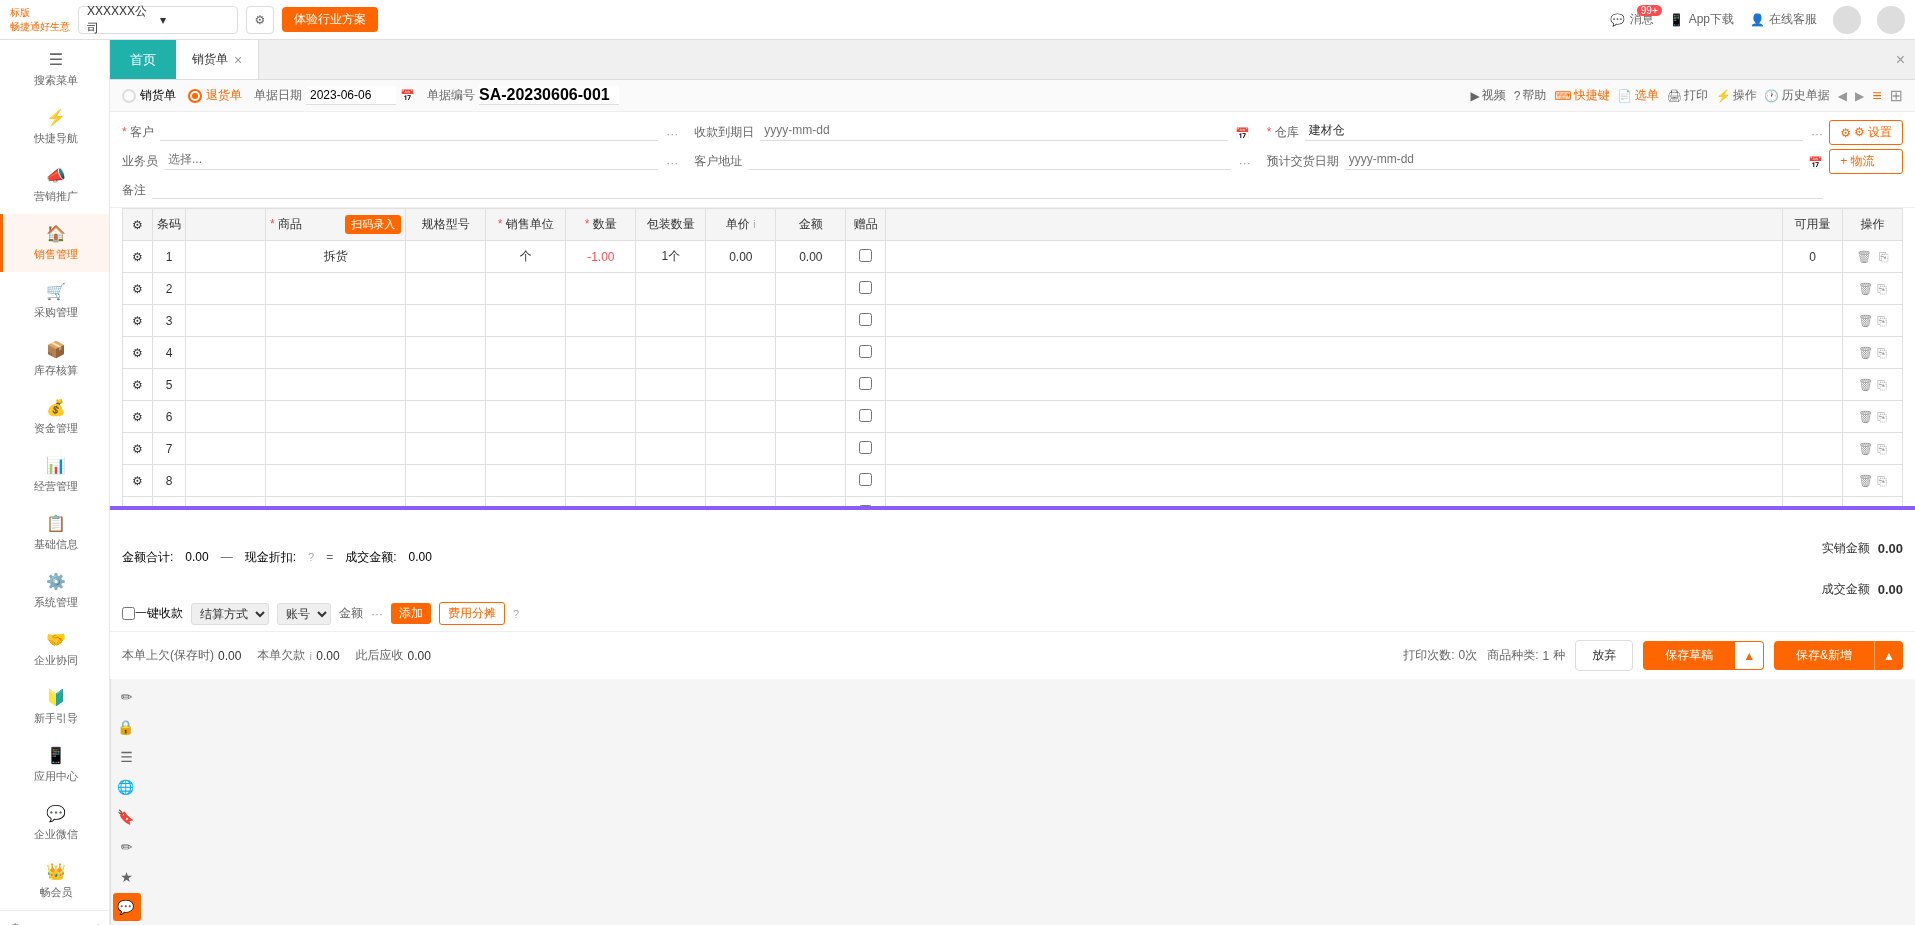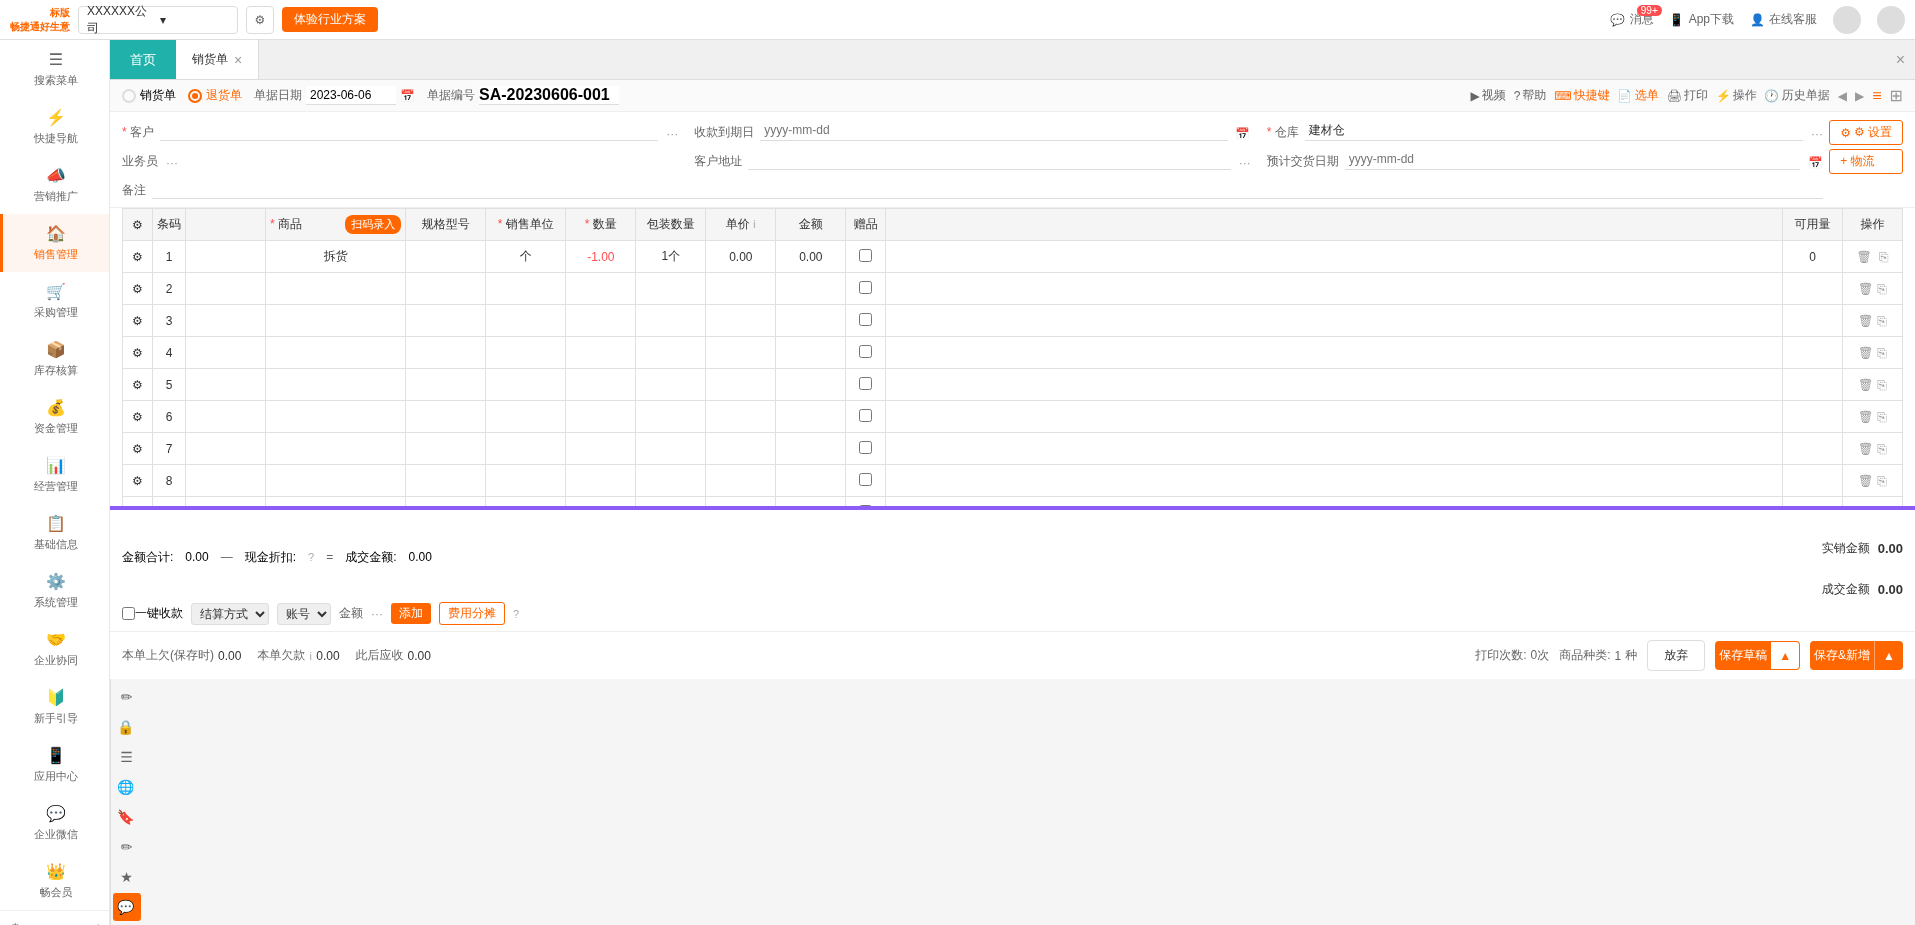--- a/index.html
+++ b/index.html
@@ -1,20 +1,20 @@
 <!DOCTYPE html>
 <html><head>
   <meta charset="utf-8">
   <style>
     * { box-sizing: border-box; margin: 0; padding: 0; font-family: 'Microsoft YaHei', Arial, sans-serif; font-size: 12px; }
     body { background: #f5f5f5; display: flex; flex-direction: column; height: 925px; overflow: hidden; }
 
     
     .top-bar { height: 40px; background: #fff; display: flex; align-items: center; padding: 0 10px; border-bottom: 1px solid #e0e0e0; gap: 8px; flex-shrink: 0; }
-    .top-bar-logo { color: #ff6600; font-weight: bold; font-size: 13px; white-space: nowrap; text-align: right; }
+    .top-bar-logo { color: #ff6600; font-weight: normal; font-size: 13px; white-space: nowrap; }
     .top-bar-logo span { font-size: 10px; color: #ff6600; display: block; }
     .company-select { display: flex; align-items: center; border: 1px solid #ddd; border-radius: 4px; padding: 2px 8px; height: 28px; min-width: 160px; cursor: pointer; gap: 4px; }
     .company-select span { flex: 1; color: #333; }
     .gear-btn { width: 28px; height: 28px; border: 1px solid #ddd; border-radius: 4px; display: flex; align-items: center; justify-content: center; cursor: pointer; color: #666; }
     .trial-btn { background: #ff6600; color: #fff; border: none; border-radius: 4px; padding: 4px 12px; cursor: pointer; font-size: 12px; }
     .top-bar-right { margin-left: auto; display: flex; align-items: center; gap: 16px; color: #666; }
     .top-bar-right .badge-item { display: flex; align-items: center; gap: 4px; cursor: pointer; position: relative; }
     .badge { background: #ff4d4f; color: #fff; border-radius: 8px; font-size: 10px; padding: 0 4px; position: absolute; top: -6px; right: -8px; }
     .avatar { width: 28px; height: 28px; background: #ddd; border-radius: 50%; }
 
@@ -60,42 +60,42 @@
     .field-label.required::before { content: '* '; color: #ff4d4f; }
     .field-input { flex: 1; border: none; border-bottom: 1px solid #ddd; padding: 3px 4px; font-size: 12px; outline: none; color: #333; min-width: 0; }
     .field-dots { color: #999; cursor: pointer; margin-left: 2px; }
     .field-cal { color: #ff6600; cursor: pointer; margin-left: 2px; }
 
     
     .table-section { flex: 1; overflow: auto; padding: 0 12px; }
     .data-table { width: 100%; border-collapse: collapse; }
     .data-table th { background: #f5f5f5; border: 1px solid #e0e0e0; padding: 6px 4px; text-align: center; white-space: nowrap; color: #333; font-weight: normal; position: sticky; top: 0; z-index: 1; }
     .data-table td { border: 1px solid #e0e0e0; padding: 4px; text-align: center; color: #333; height: 32px; }
-    .scan-btn { background: #ff6600; color: #fff; border: none; border-radius: 8px; padding: 2px 6px; font-size: 11px; cursor: pointer; margin-left: 40px; }
+    .scan-btn { background: #ff6600; color: #fff; border: none; border-radius: 3px; padding: 2px 6px; font-size: 11px; cursor: pointer; margin-left: 40px; }
 
     
     .bottom-summary { padding: 6px 12px; border-top: 4px solid #8b5cf6; flex-shrink: 0; background: #fff; }
     .summary-row { display: flex; align-items: center; gap: 12px; }
     .dash { color: #666; }
     .equal { color: #666; }
     .payment-row { display: flex; align-items: center; gap: 8px; margin-top: 4px; }
     .checkbox-item { display: flex; align-items: center; }
     .add-btn { background: #ff6600; color: #fff; border: none; border-radius: 3px; padding: 2px 8px; cursor: pointer; font-size: 12px; }
     .fee-btn { border: 1px solid #ff6600; color: #ff6600; background: #fff; border-radius: 3px; padding: 2px 8px; cursor: pointer; font-size: 12px; }
     .select-dropdown { border: 1px solid #ddd; border-radius: 3px; padding: 2px 4px; font-size: 12px; color: #333; }
 
     
     .footer-bar { height: 48px; background: #fff; border-top: 1px solid #eee; display: flex; align-items: center; padding: 0 12px; gap: 16px; flex-shrink: 0; }
     .footer-info { display: flex; align-items: center; gap: 4px; color: #666; font-size: 12px; }
     .footer-right { margin-left: auto; display: flex; align-items: center; gap: 10px; }
     .footer-stat { color: #333; }
     .footer-btn { border: 1px solid #ddd; background: #fff; border-radius: 4px; padding: 6px 16px; cursor: pointer; font-size: 12px; color: #333; }
     .footer-btn.primary { background: #fff; border: 1px solid #ff6600; color: #ff6600; border-radius: 4px; padding: 6px 12px; }
     .save-split { display: flex; }
-    .save-split .main-part { background: #ff6600; color: #fff; border: none; border-radius: 4px 0 0 4px; padding: 6px 4px; cursor: pointer; }
+    .save-split .main-part { background: #ff6600; color: #fff; border: none; border-radius: 4px 0 0 4px; padding: 6px 22px; cursor: pointer; }
     .save-split .arrow-part { background: #ff6600; color: #fff; border: none; border-left: 1px solid rgba(255,255,255,0.4); border-radius: 0 4px 4px 0; padding: 6px 8px; cursor: pointer; }
 
     
     .right-icons-bar { width: 32px; background: #f5f5f5; display: flex; flex-direction: column; align-items: center; gap: 2px; padding: 4px 0; border-left: 1px solid #e0e0e0; flex-shrink: 0; }
     .right-icon { width: 28px; height: 28px; display: flex; align-items: center; justify-content: center; cursor: pointer; color: #666; border-radius: 3px; font-size: 14px; }
     .right-icon.orange { background: #ff6600; color: #fff; }
     .float-btn { background: #ff6600; color: #fff; border: none; border-radius: 3px; padding: 4px 8px; cursor: pointer; font-size: 11px; display: flex; align-items: center; gap: 3px; }
 
     .amount-display { margin-left: auto; text-align: right; }
     .amount-line { display: flex; gap: 8px; justify-content: flex-end; align-items: center; color: #333; font-size: 12px; margin-top: 24px; }
@@ -303,20 +303,21 @@
             <span class="field-cal">📅</span>
           </div>
           <div class="field-row">
             <span class="field-label required">仓库</span>
             <input class="field-input" type="text" style="flex: 1 1 0%; border-top: none; border-right: none; border-left: none; border-image: initial; border-bottom: 1px solid rgb(221, 221, 221); padding: 3px 4px; outline: none;" value="建材仓">
             <span class="field-dots">···</span>
           </div>
 
           <div class="field-row">
             <span class="field-label">业务员</span>
+            <input class="field-input" type="text" placeholder="选择..." style="flex: 1 1 0%; border-top: none; border-right: none; border-left: none; border-image: initial; border-bottom: 1px solid rgb(221, 221, 221); padding: 3px 4px; outline: none;">
             <span class="field-dots">···</span>
           </div>
           <div class="field-row">
             <span class="field-label">客户地址</span>
             <input class="field-input" type="text" style="flex: 1 1 0%; border-top: none; border-right: none; border-left: none; border-image: initial; border-bottom: 1px solid rgb(221, 221, 221); padding: 3px 4px; outline: none;">
             <span class="field-dots">···</span>
           </div>
           <div class="field-row">
             <span class="field-label">预计交货日期</span>
             <input class="field-input" type="text" placeholder="yyyy-mm-dd" style="flex: 1 1 0%; border-top: none; border-right: none; border-left: none; border-image: initial; border-bottom: 1px solid rgb(221, 221, 221); padding: 3px 4px; outline: none;">

